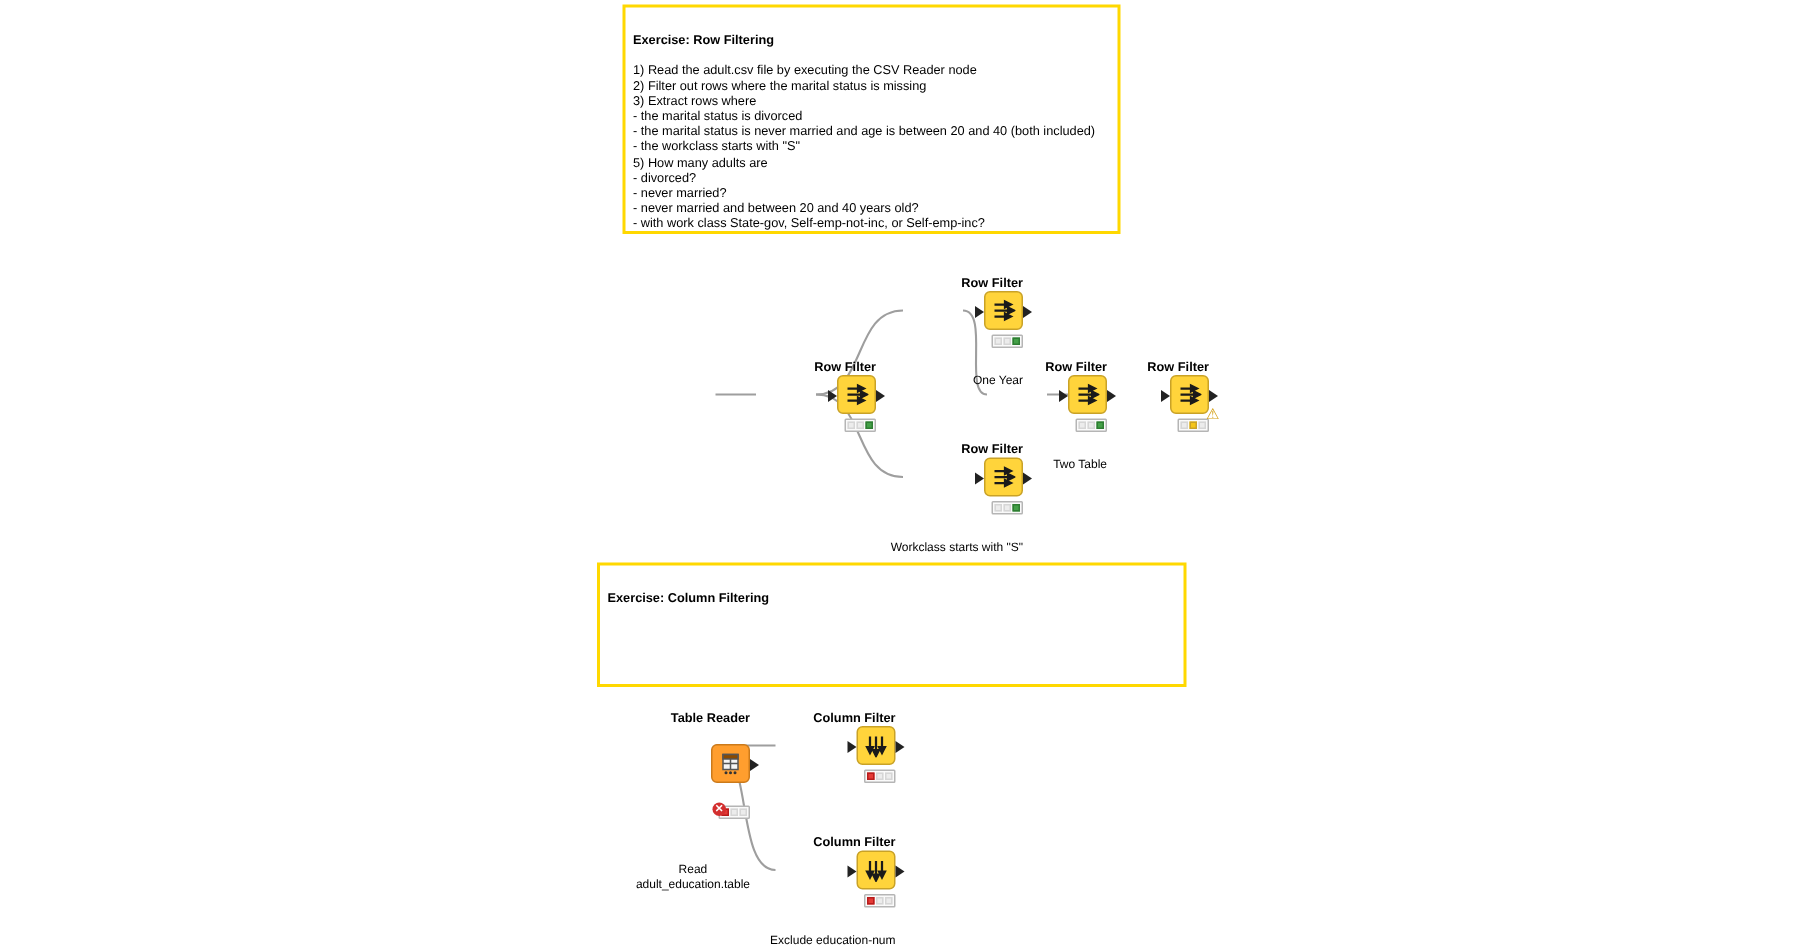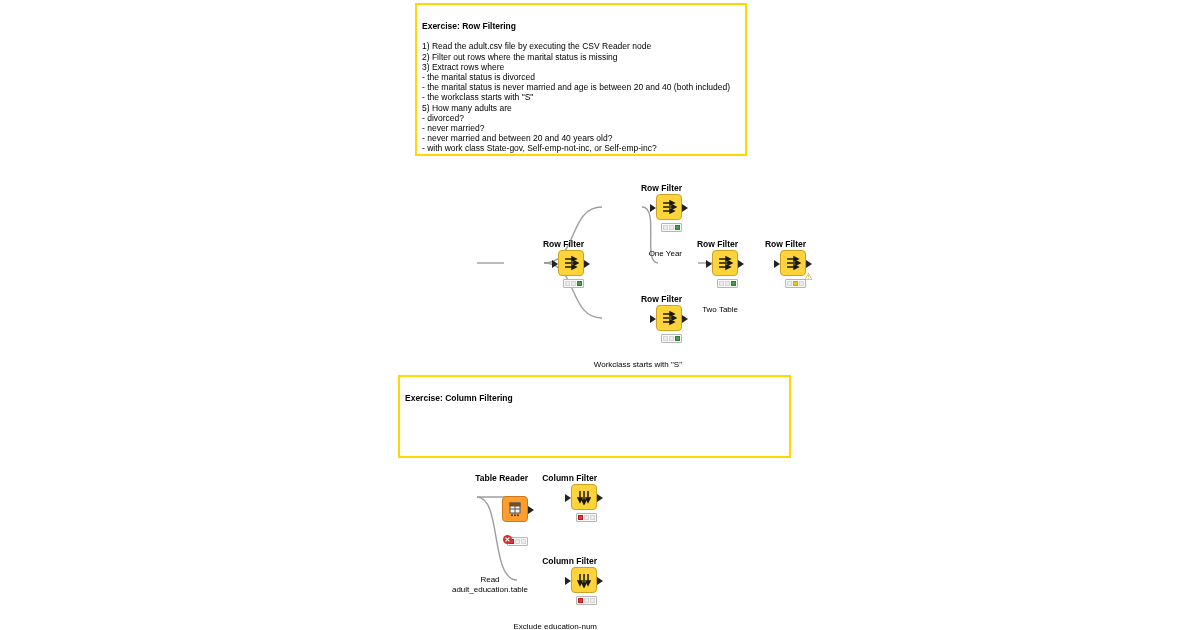--- a/index.html
+++ b/index.html
@@ -241,21 +241,21 @@
       </svg>
     </div>
     <div class="traffic-light state-executed">
       <span class="tl r"></span>
         <span class="tl y"></span>
         <span class="tl g"></span>
     </div>
     <div class="node-caption">Workclass starts with "S"</div>
   </div>
 
-  <div class="node" style="left:408px; top:472px;gap:12px;">
+  <div class="node" style="left:380px; top:472px;gap:12px;">
     <div class="node-label">Table Reader</div>
     <div class="node-body node-orange">
       <span class="port port-out"></span>
       <svg class="glyph" width="16" height="16" viewBox="0 0 16 16">
         <rect x="3" y="2" width="10" height="10" fill="#f5f5f5" stroke="#555" stroke-width="1"></rect>
         <rect x="3" y="2" width="10" height="3" fill="#8a4a00" stroke="#555" stroke-width="1"></rect>
         <line x1="3" y1="8" x2="13" y2="8" stroke="#555" stroke-width="1"></line>
         <line x1="8" y1="5" x2="8" y2="12" stroke="#555" stroke-width="1"></line>
         <circle cx="5" cy="14.2" r="1" fill="#333"></circle>
         <circle cx="8" cy="14.2" r="1" fill="#333"></circle>

